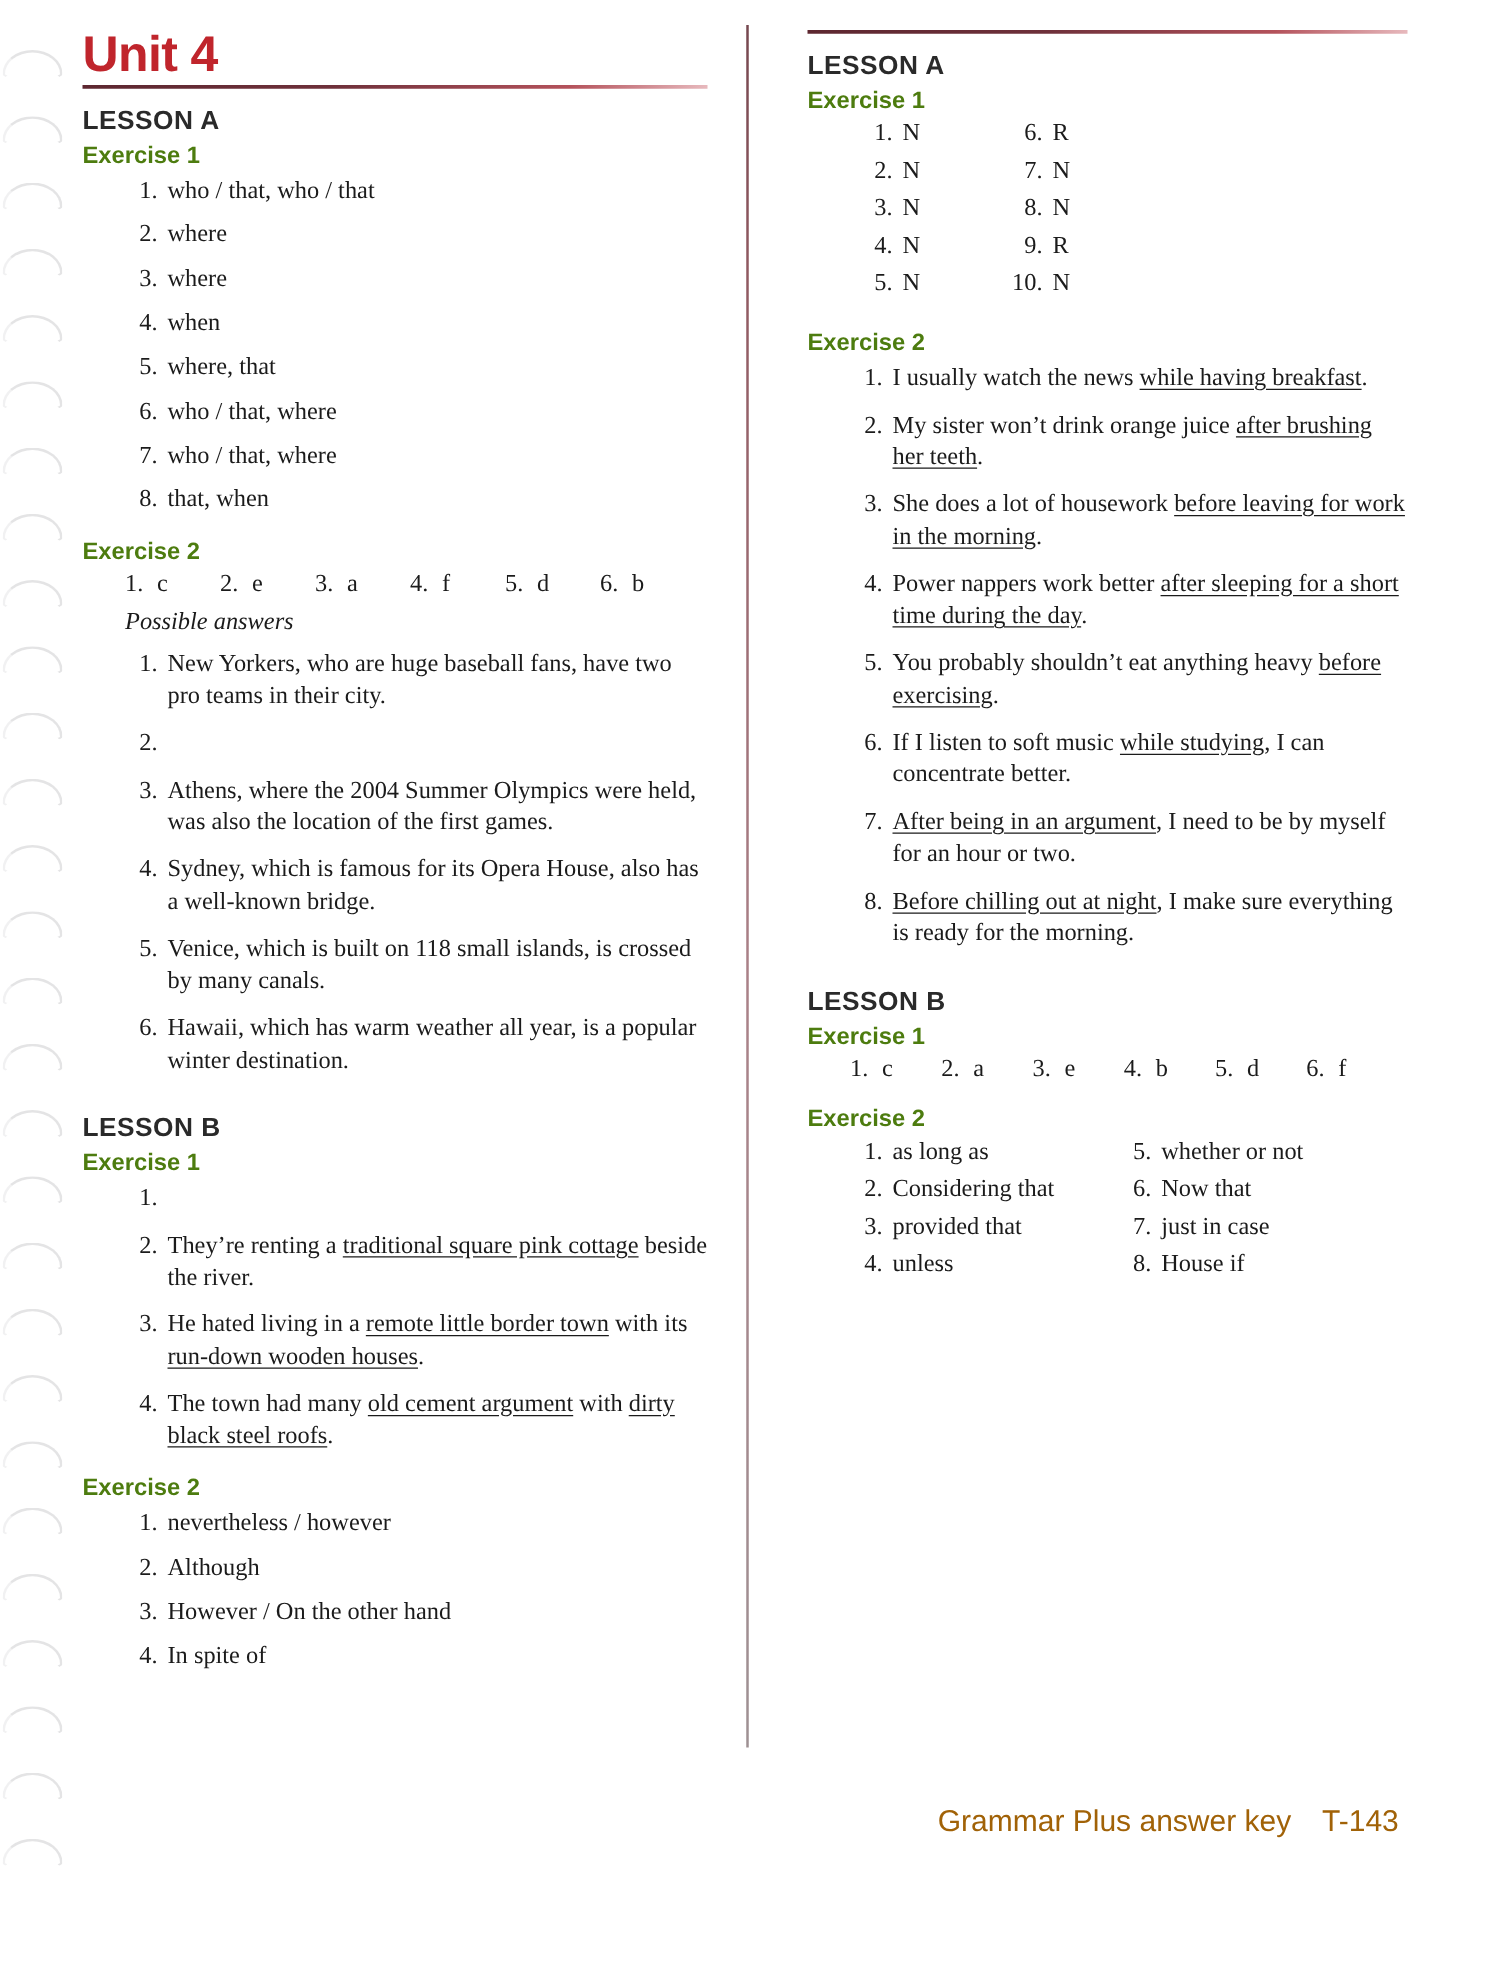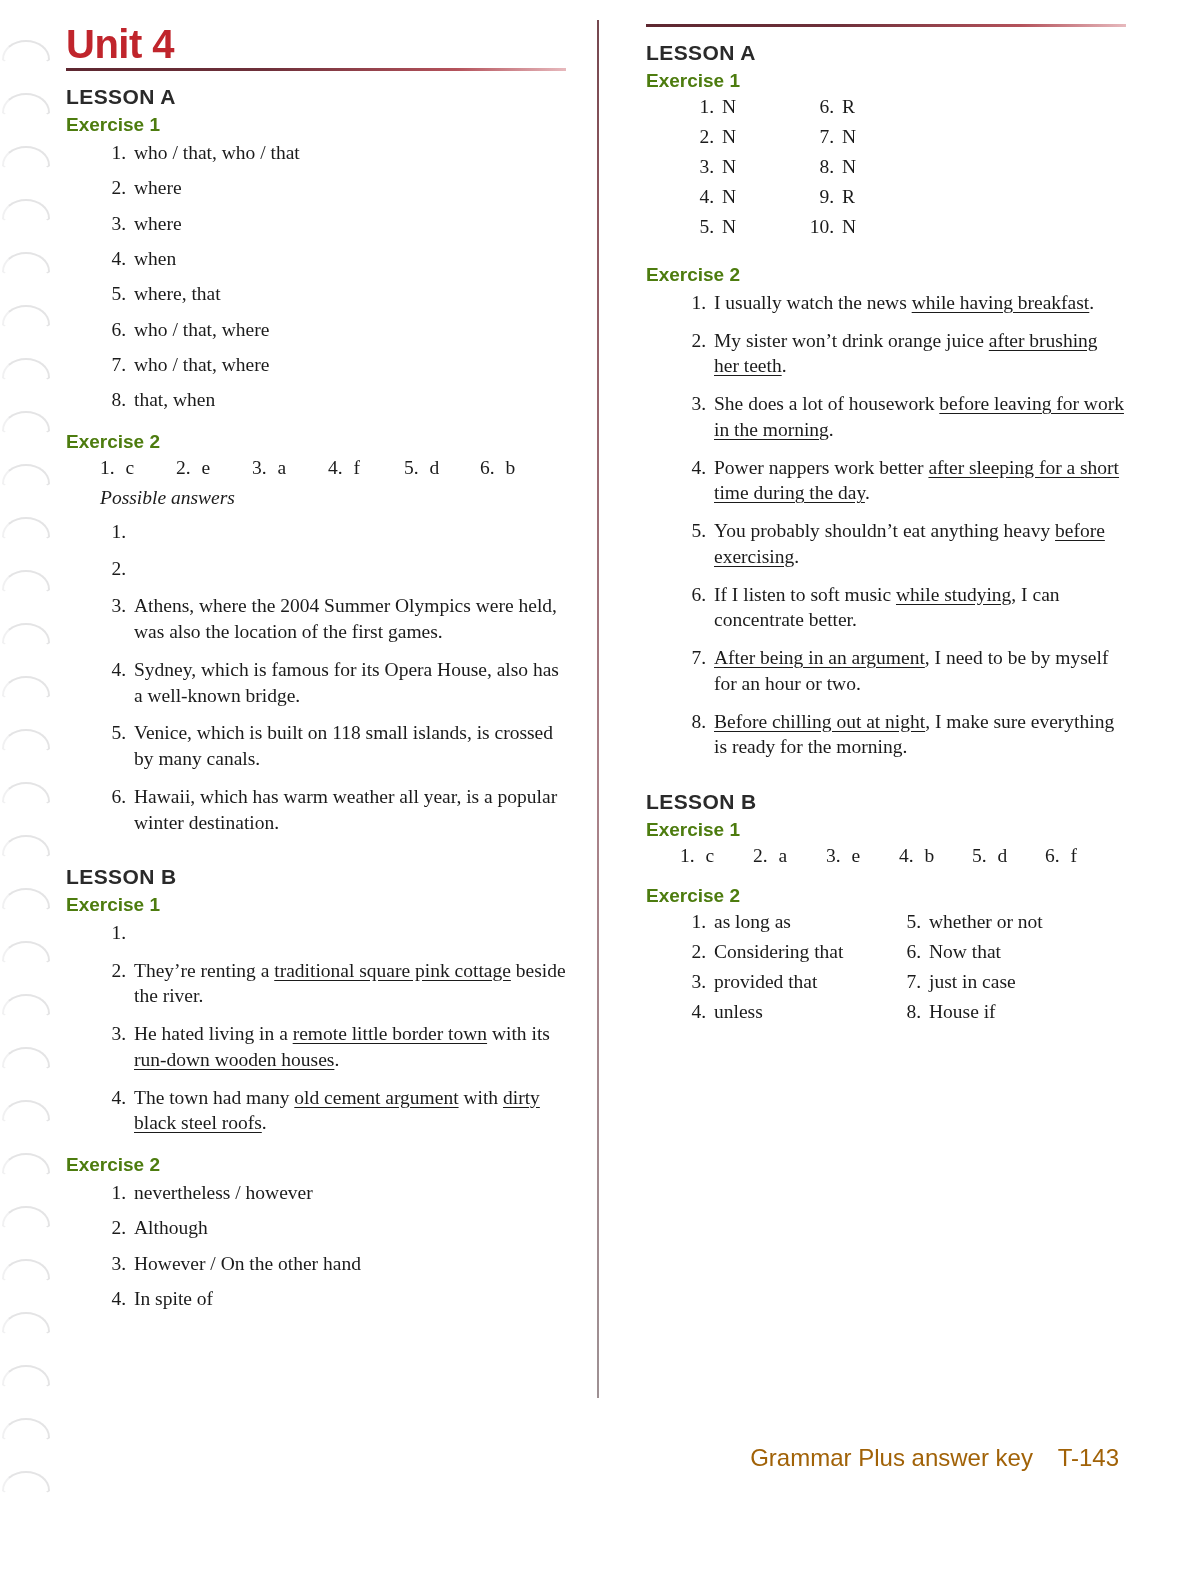--- a/index.html
+++ b/index.html
@@ -274,20 +274,21 @@
           <span class="cell"><span class="num">2. </span><span>e</span></span>
           <span class="cell"><span class="num">3. </span><span>a</span></span>
           <span class="cell"><span class="num">4. </span><span>f</span></span>
           <span class="cell"><span class="num">5. </span><span>d</span></span>
           <span class="cell"><span class="num">6. </span><span>b</span></span>
         </div>
       <div class="possible">Possible answers</div>
       <ol class="answers para">
           <li>
             <span class="num">1.</span>
+            <span class="txt">New Yorkers, who are huge baseball fans, have two pro teams in their city.</span>
           </li>
           <li>
             <span class="num">2.</span>
           </li>
           <li>
             <span class="num">3.</span>
             <span class="txt">Athens, where the 2004 Summer Olympics were held, was also the location of the first games.</span>
           </li>
           <li>
             <span class="num">4.</span>

